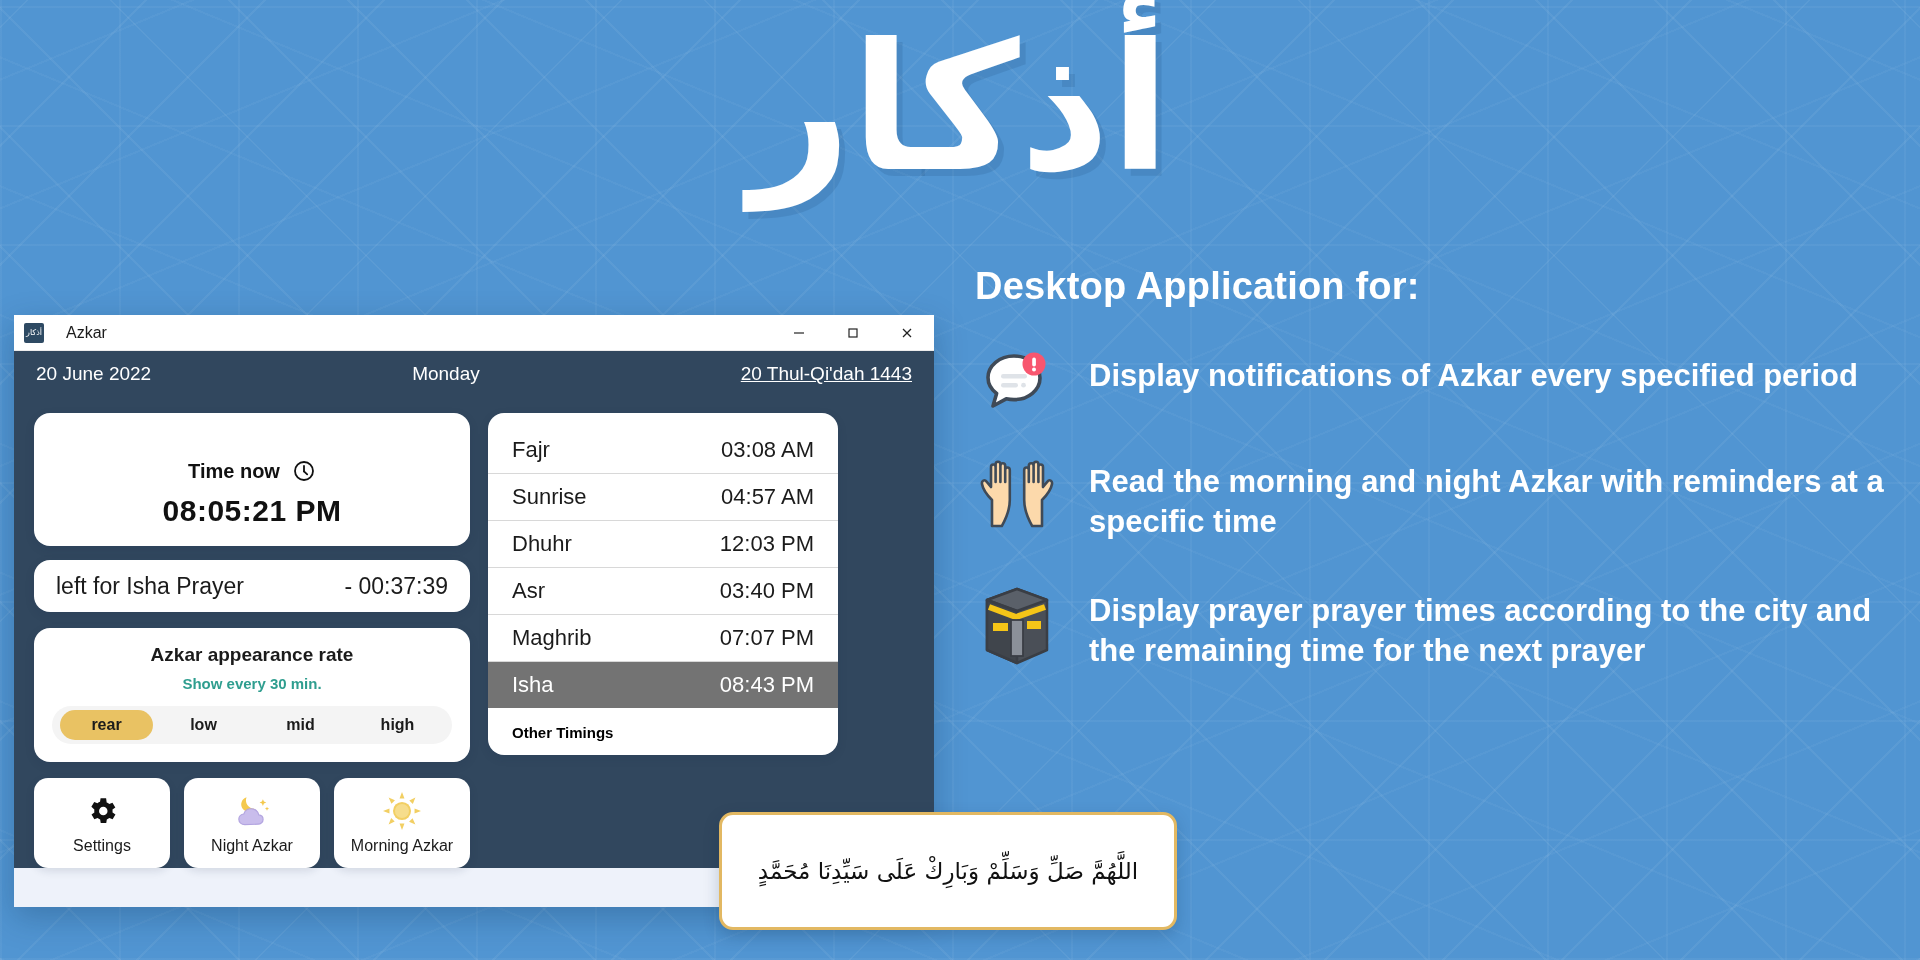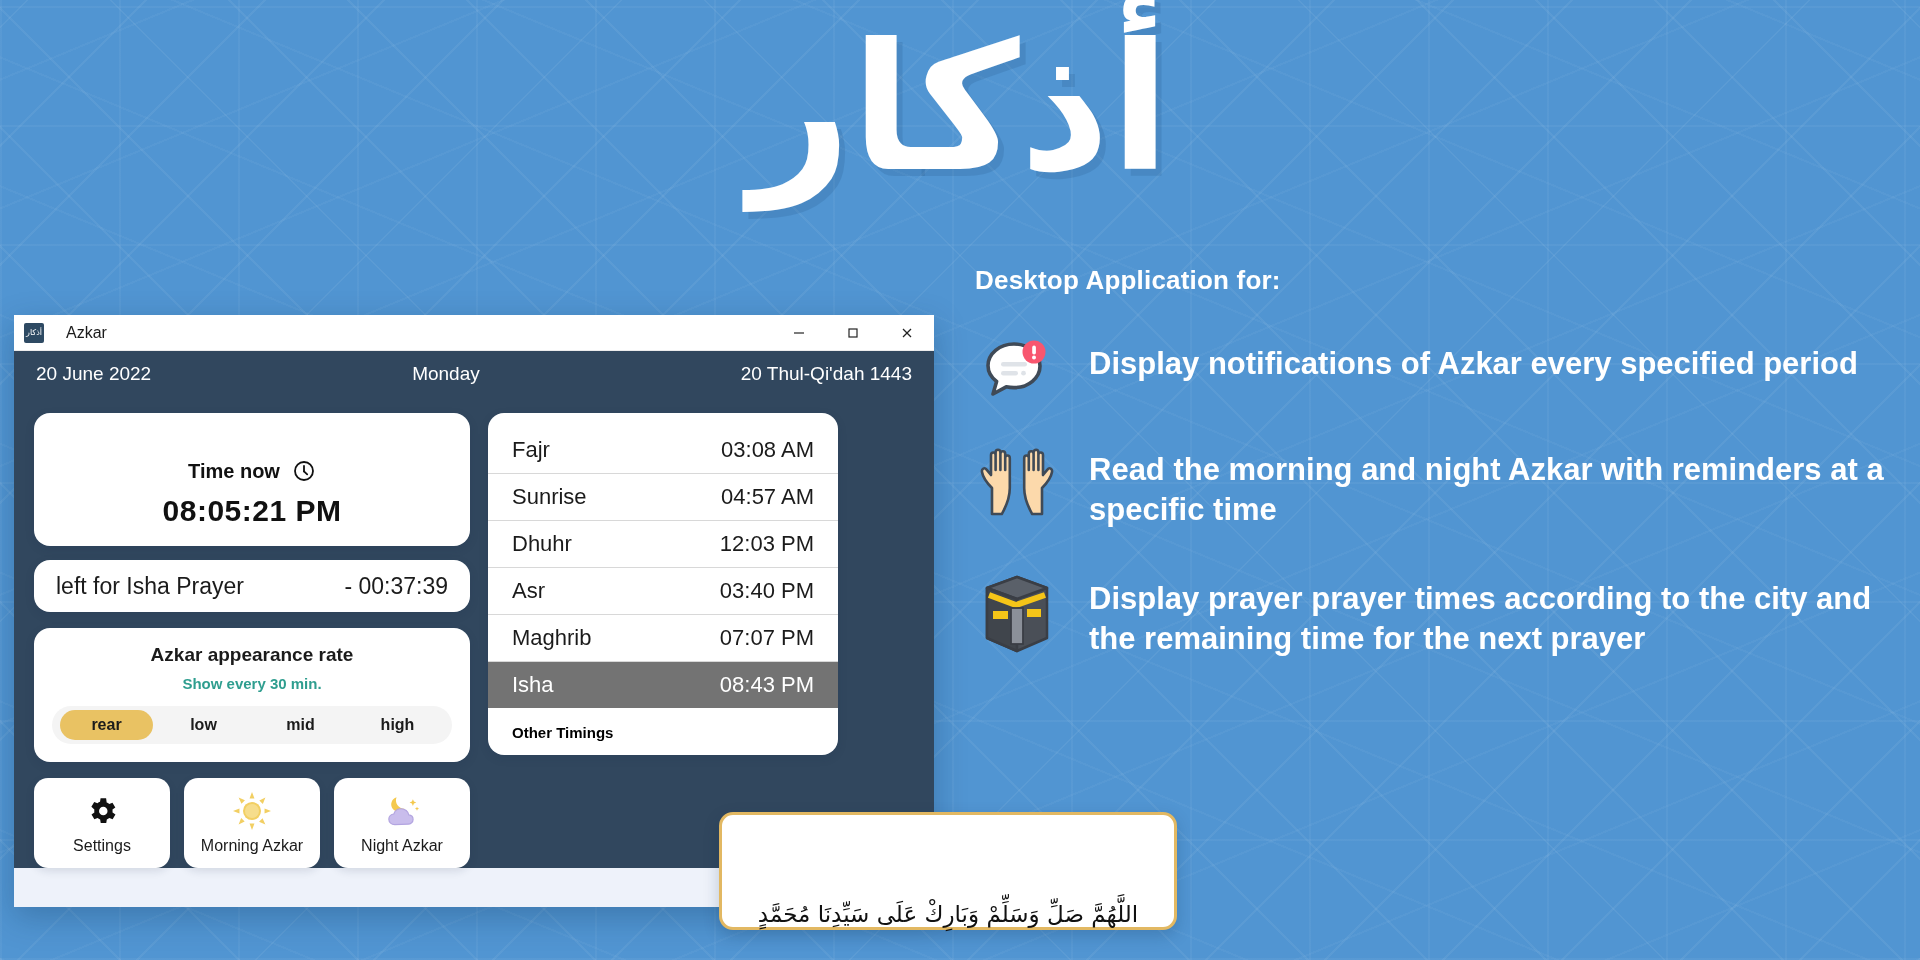--- a/index.html
+++ b/index.html
@@ -69,21 +69,21 @@
   }
 
   
   .navy-top { background: #31475e; padding: 0; }
   .date-row {
     display: flex; align-items: center;
     height: 46px; padding: 0 22px;
     color: #ffffff; font-size: 19px;
   }
   .date-row .mid { flex: 1; text-align: center; }
-  .date-row .right { text-align: right; }
+  .date-row .right { text-align: right; text-decoration: underline; }
 
   
   .body-cols { display: flex; padding: 0 20px; gap: 18px; align-items: flex-start; }
   .col-left { width: 436px; flex: none; }
   .col-right { width: 350px; flex: none; }
 
   .card {
     background: #ffffff; border-radius: 16px;
     box-shadow: 0 3px 10px rgba(20,40,70,.13);
   }
@@ -138,32 +138,32 @@
   }
   .prayer-row:last-of-type { border-bottom: none; }
   .prayer-row.active { background: #737373; color: #fff; border-bottom: none; }
   .other-timings { font-size: 15px; font-weight: 700; color: #000000; padding: 16px 24px 4px; }
 
   
   #toast {
     position: absolute; left: 719px; top: 812px;
     width: 458px; height: 118px;
     background: #ffffff; border: 3px solid #e2b862; border-radius: 14px;
-    display: flex; align-items: flex-end; justify-content: center;
+    display: flex; align-items: center; justify-content: center;
     box-shadow: 0 6px 16px rgba(12,45,80,.22);
   }
   #toast .ar {
     font-family: "DejaVu Sans", sans-serif; direction: rtl;
     font-size: 23px; color: #111; white-space: nowrap;
   }
 
   
   #promo { position: absolute; left: 975px; top: 265px; width: 930px; }
   .promo-head {
-    color: #fff; font-size: 26px; font-weight: 700;
+    color: #fff; font-size: 38px; font-weight: 700;
     margin-bottom: 42px; letter-spacing: .2px;
   }
   .feature { display: flex; align-items: flex-start; gap: 30px; margin-bottom: 44px; }
   .feat-ico { width: 84px; flex: none; display: flex; align-items: flex-start; justify-content: center; }
   .feat-text {
     color: #ffffff; font-size: 31px; font-weight: 700;
     line-height: 1.28; max-width: 810px; padding-top: 6px;
   }
 </style>
 </head>
@@ -240,44 +240,44 @@
         </div>
 
         <div class="tiles">
           <div class="tile">
             <span class="tile-ico">
               <svg width="34" height="34" viewBox="0 0 24 24" fill="#111">
                 <path d="M19.4 13a7.9 7.9 0 0 0 0-2l2-1.5-2-3.4-2.3.9a7.6 7.6 0 0 0-1.8-1L14.9 3h-3.9l-.4 2.5a7.6 7.6 0 0 0-1.8 1l-2.3-.9-2 3.4L6.6 11a7.9 7.9 0 0 0 0 2l-2 1.5 2 3.4 2.3-.9c.5.4 1.1.8 1.8 1l.4 2.5h3.9l.4-2.5c.6-.3 1.2-.6 1.8-1l2.3.9 2-3.4-2-1.5zM12.9 15a3 3 0 1 1 0-6 3 3 0 0 1 0 6z"></path>
               </svg>
             </span>
             <span class="tile-label">Settings</span>
+          </div>
+          <div class="tile">
+            <span class="tile-ico">
+              <svg width="40" height="34" viewBox="0 0 44 36">
+                <path d="M16 3a8 8 0 1 0 8.6 12.4A9 9 0 0 1 16 3z" fill="#f4c94e"></path>
+                <path d="M34 5l1.1 2.6L37.7 8.7l-2.6 1.1L34 12.4l-1.1-2.6L30.3 8.7l2.6-1.1z" fill="#f4c94e"></path>
+                <path d="M38.5 13.2l.7 1.6 1.6.7-1.6.7-.7 1.6-.7-1.6-1.6-.7 1.6-.7z" fill="#f4c94e"></path>
+                <path d="M14 33c-3.6 0-6.5-2.6-6.5-5.9 0-3 2.4-5.5 5.5-5.8.9-3.3 4.1-5.8 8-5.8 4.3 0 7.9 3 8.4 6.8 2.7.3 4.8 2.4 4.8 5 0 2.9-2.5 5.2-5.6 5.2z" fill="#c9bdec" stroke="#b3a5e0" stroke-width="1.3" stroke-linejoin="round"></path>
+              </svg>
+            </span>
+            <span class="tile-label">Night Azkar</span>
           </div>
           <div class="tile">
             <span class="tile-ico">
               <svg width="38" height="38" viewBox="0 0 40 40">
                 <g fill="#f2cf63">
                   <circle cx="20" cy="20" r="9.5"></circle>
                   <path d="M20 0l2.6 6.8h-5.2zM20 40l-2.6-6.8h5.2zM0 20l6.8-2.6v5.2zM40 20l-6.8 2.6v-5.2zM5.9 5.9l6.7 2.7-3.7 3.7zM34.1 34.1l-6.7-2.7 3.7-3.7zM34.1 5.9l-2.7 6.7-3.7-3.7zM5.9 34.1l2.7-6.7 3.7 3.7z"></path>
                 </g>
                 <circle cx="20" cy="20" r="7.4" fill="#f6dd8c"></circle>
               </svg>
             </span>
             <span class="tile-label">Morning Azkar</span>
           </div>
-          <div class="tile">
-            <span class="tile-ico">
-              <svg width="40" height="34" viewBox="0 0 44 36">
-                <path d="M16 3a8 8 0 1 0 8.6 12.4A9 9 0 0 1 16 3z" fill="#f4c94e"></path>
-                <path d="M34 5l1.1 2.6L37.7 8.7l-2.6 1.1L34 12.4l-1.1-2.6L30.3 8.7l2.6-1.1z" fill="#f4c94e"></path>
-                <path d="M38.5 13.2l.7 1.6 1.6.7-1.6.7-.7 1.6-.7-1.6-1.6-.7 1.6-.7z" fill="#f4c94e"></path>
-                <path d="M14 33c-3.6 0-6.5-2.6-6.5-5.9 0-3 2.4-5.5 5.5-5.8.9-3.3 4.1-5.8 8-5.8 4.3 0 7.9 3 8.4 6.8 2.7.3 4.8 2.4 4.8 5 0 2.9-2.5 5.2-5.6 5.2z" fill="#c9bdec" stroke="#b3a5e0" stroke-width="1.3" stroke-linejoin="round"></path>
-              </svg>
-            </span>
-            <span class="tile-label">Night Azkar</span>
-          </div>
         </div>
       </div>
 
       <div class="col-right">
         <div class="card prayer-card">
           <div class="prayer-row">
             <span>Fajr</span>
             <span>03:08 AM</span>
           </div>
           <div class="prayer-row">

